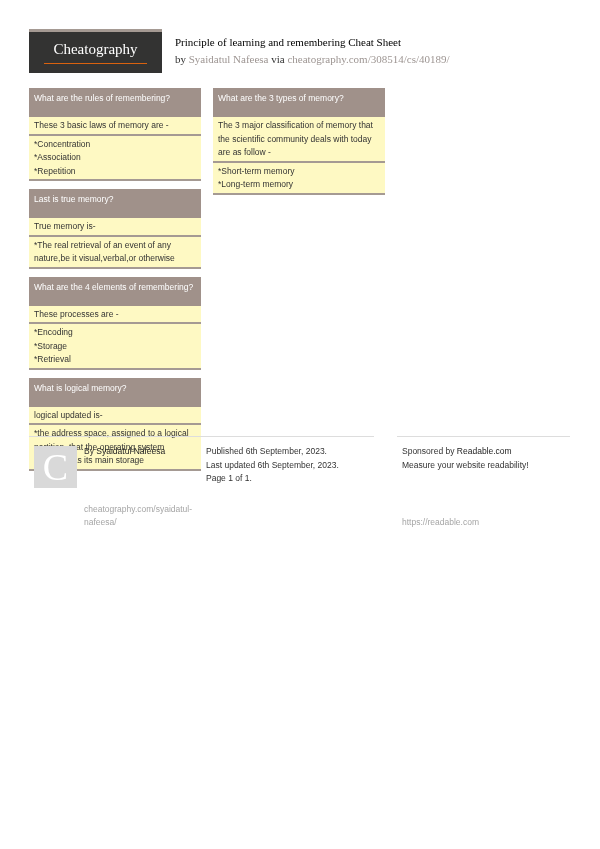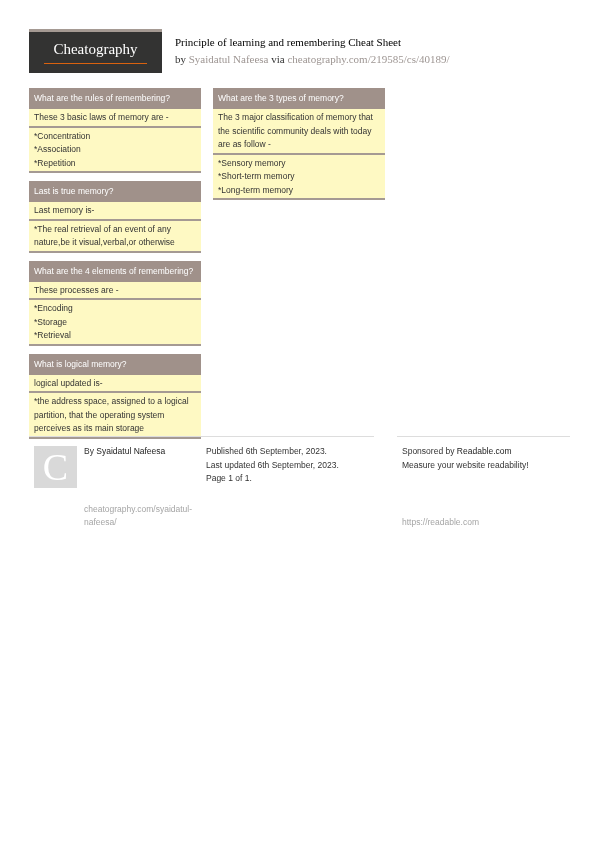--- a/index.html
+++ b/index.html
@@ -8,21 +8,21 @@
   .logo-text { position: absolute; left: 0; right: 0; top: 9px; text-align: center; font-family: "Liberation Serif", serif; font-size: 15px; color: #ffffff; }
   .logo-underline { position: absolute; left: 15px; right: 15px; top: 31px; height: 1px; background: #d9620f; }
   .title { position: absolute; left: 175px; top: 36px; font-family: "Liberation Serif", serif; font-size: 11px; color: #000000; white-space: nowrap; }
   .byline { position: absolute; left: 175px; top: 53px; font-family: "Liberation Serif", serif; font-size: 11px; color: #333; white-space: nowrap; }
   .byline .link { color: #9d9592; }
 
   .column { position: absolute; top: 88px; width: 172px; }
   .col1 { left: 29px; }
   .col2 { left: 213px; }
   .block { margin-bottom: 8px; }
-  .block-header { background: #a0918a; color: #ffffff; font-size: 8.5px; padding: 5px 5px 6px 5px; line-height: 10px; }
+  .block-header { background: #a0918a; color: #ffffff; font-size: 8.5px; padding: 5px 5px 14px 5px; line-height: 10px; }
   .row { background: #fef9c3; font-size: 8.5px; line-height: 13.5px; padding: 2px 5px 1px 5px; border-bottom: 2px solid #a59a93; color: #333; }
 
   .footer { position: absolute; top: 436px; left: 29px; width: 541px; height: 60px; }
   .footer-col { position: absolute; top: 0; border-top: 1px solid #dddddd; height: 60px; font-size: 8.5px; line-height: 13.5px; padding-top: 8px; box-sizing: border-box; }
   .fc1 { left: 0; width: 173px; }
   .fc2 { left: 172px; width: 173px; padding-left: 5px; }
   .fc3 { left: 368px; width: 173px; padding-left: 5px; }
   .avatar { position: absolute; left: 5px; top: 9px; width: 43px; height: 42px; background: #d9d9d9; color: #ffffff; font-family: "Liberation Serif", serif; font-size: 38px; text-align: center; line-height: 42px; }
   .author-info { position: absolute; left: 55px; top: 8px; width: 118px; }
   .grey { color: #a5a5a5; margin-top: 44px; }
@@ -33,39 +33,39 @@
 
 <div class="logo">
   <div class="logo-text">Cheatography</div>
   <div class="logo-underline"></div>
 </div>
 <div class="title">Principle of learning and remembering Cheat Sheet</div>
 <div class="byline">
   <span>by</span>
   <span class="link">Syaidatul Nafeesa</span>
   <span>via</span>
-  <span class="link">cheatography.com/219585/cs/40189/</span>
+  <span class="link">cheatography.com/308514/cs/40189/</span>
 </div>
 
 <div class="column col1">
   <div class="block">
     <div class="block-header">What are the rules of remembering?</div>
     <div class="row">
         <div>These 3 basic laws of memory are -</div>
       </div>
     <div class="row">
       <div>*Concentration</div>
       <div>*Association</div>
       <div>*Repetition</div>
     </div>
   </div>
   <div class="block">
     <div class="block-header">Last is true memory?</div>
     <div class="row">
-        <div>Last memory is-</div>
+        <div>True memory is-</div>
       </div>
     <div class="row">
         <div>*The real retrieval of an event of any nature,be it visual,verbal,or otherwise</div>
       </div>
   </div>
   <div class="block">
     <div class="block-header">What are the 4 elements of remembering?</div>
     <div class="row">
         <div>These processes are -</div>
       </div>
@@ -86,21 +86,20 @@
   </div>
 </div>
 
 <div class="column col2">
   <div class="block">
     <div class="block-header">What are the 3 types of memory?</div>
     <div class="row">
         <div>The 3 major classification of memory that the scientific community deals with today are as follow -</div>
       </div>
     <div class="row">
-      <div>*Sensory memory</div>
       <div>*Short-term memory</div>
       <div>*Long-term memory</div>
     </div>
   </div>
 </div>
 
 <div class="footer">
   <div class="footer-col fc1">
     <div class="avatar">C</div>
     <div class="author-info">

